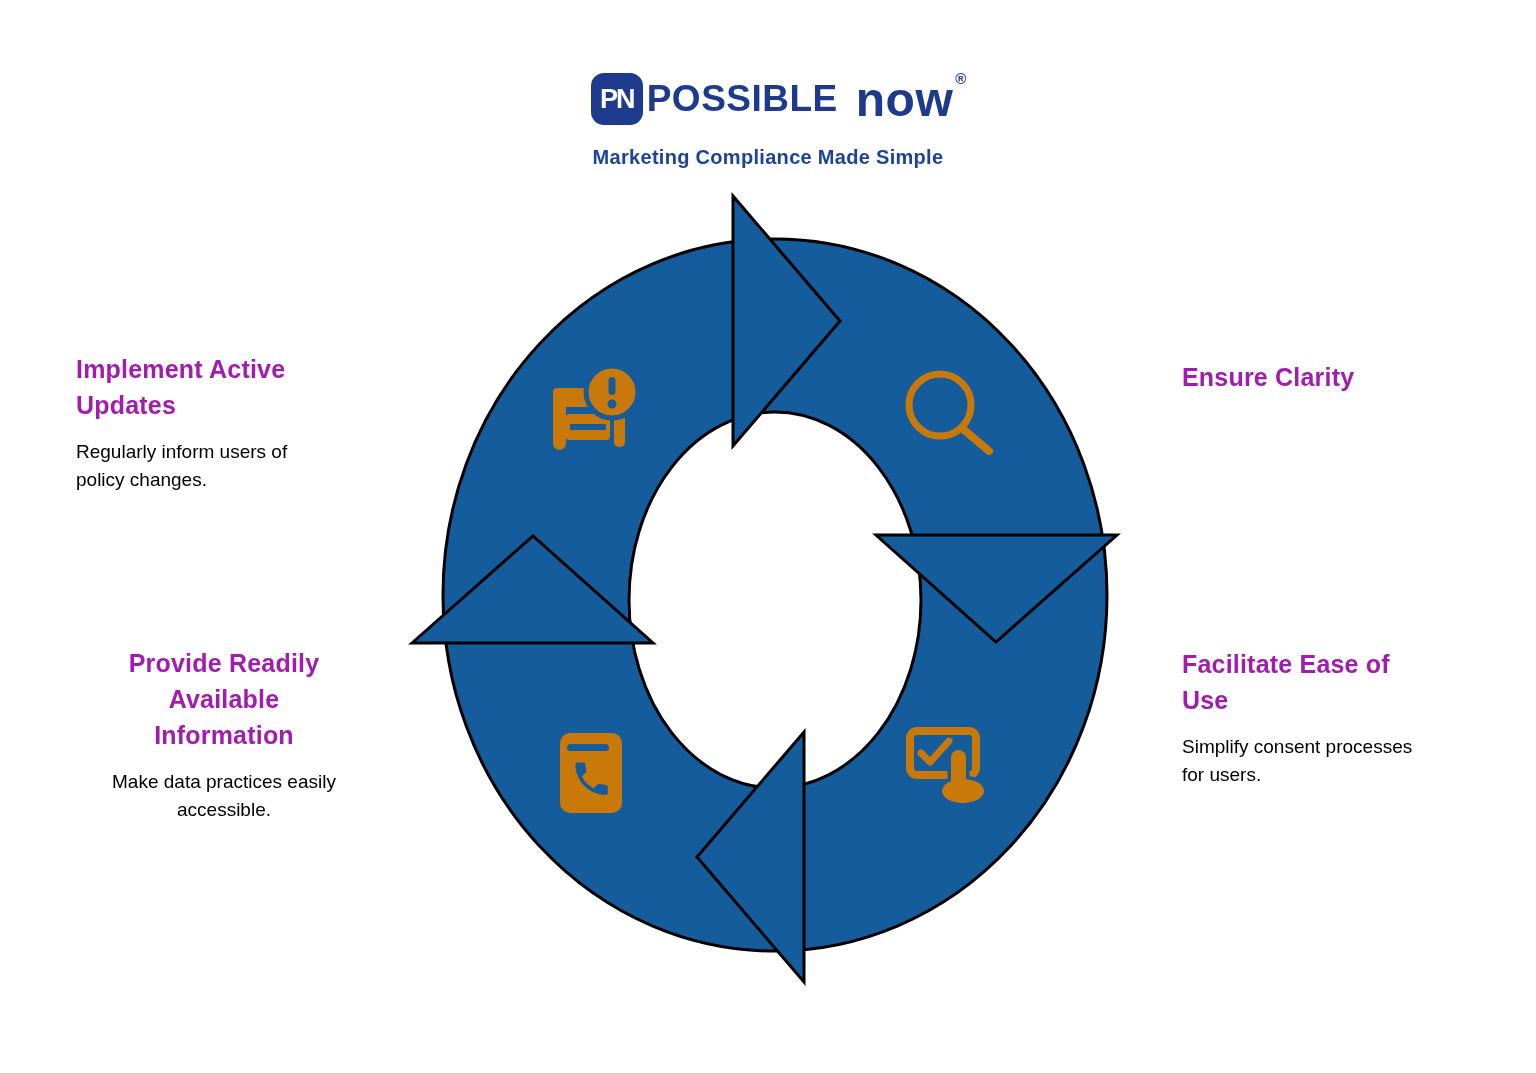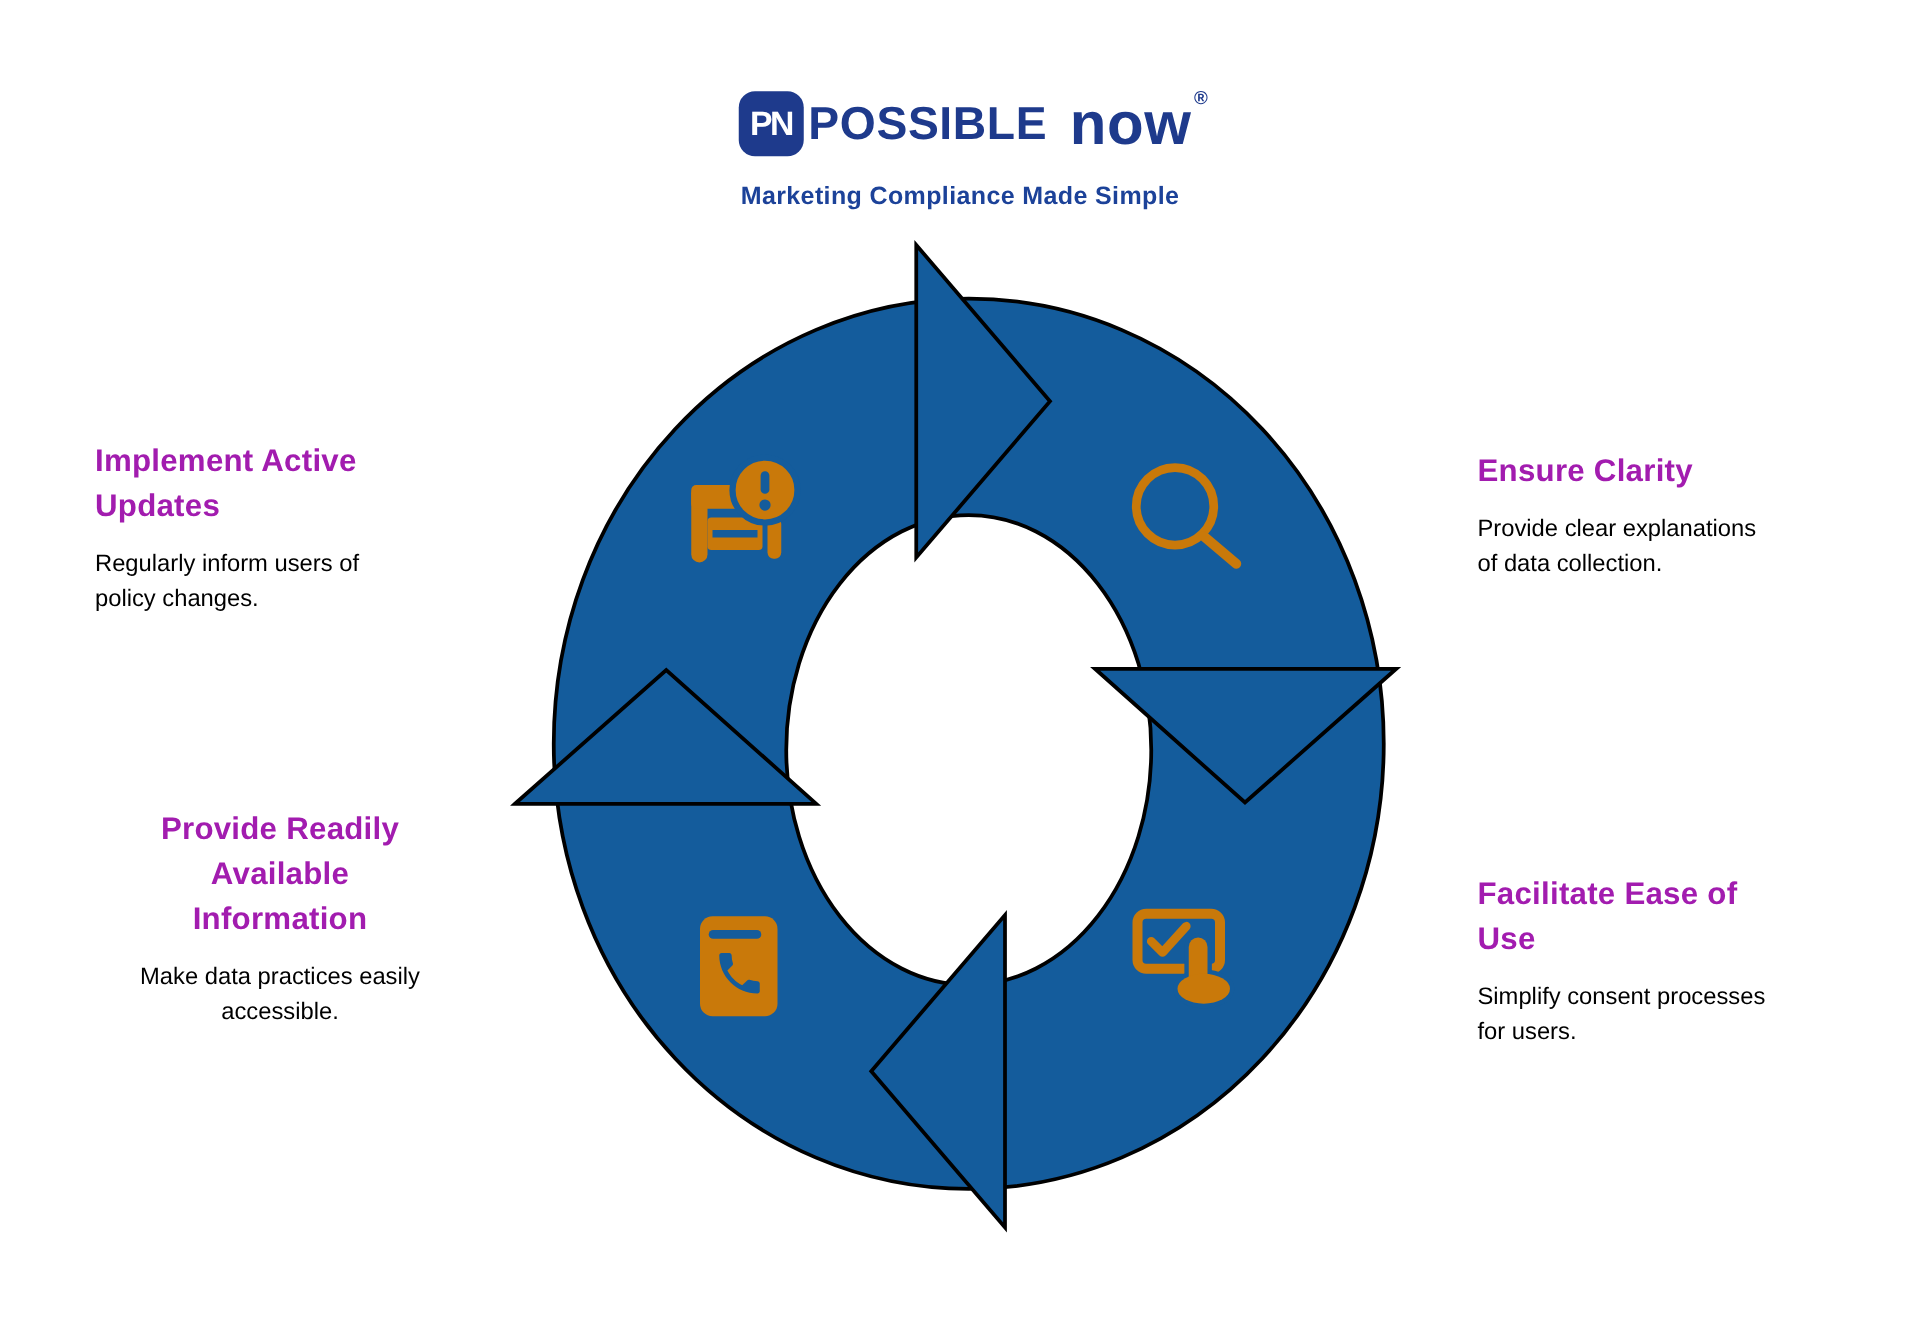--- a/index.html
+++ b/index.html
@@ -25,21 +25,21 @@
 
   
   .step{position:absolute;}
   .step-title{margin:0;font-size:25px;line-height:36px;font-weight:bold;
     letter-spacing:0.2px;white-space:pre-line;color:#a21caf;}
   .step-desc{margin:15px 0 0 0;font-size:19px;line-height:28px;
     white-space:pre-line;color:#000;}
   .step-tl{left:76px;top:351px;width:270px;}
   .step-tr{left:1182px;top:359px;width:285px;}
   .step-bl{left:78px;top:645px;width:292px;text-align:center;}
-  .step-br{left:1182px;top:697px;width:285px;}
+  .step-br{left:1182px;top:646px;width:285px;}
 </style>
 </head>
 <body>
 
 <div class="stage">
 
   <header class="brand-header">
     <div class="logo-row">
       <div class="logo-mark">
         <span>PN</span>
@@ -103,22 +103,20 @@
 
   <section class="step step-tl">
     <h2 class="step-title">Implement Active
 Updates</h2>
     <p class="step-desc">Regularly inform users of
 policy changes.</p>
   </section>
 
   <section class="step step-tr">
     <h2 class="step-title">Ensure Clarity</h2>
-    <p class="step-desc">Provide clear explanations
-of data collection.</p>
   </section>
 
   <section class="step step-bl">
     <h2 class="step-title">Provide Readily
 Available
 Information</h2>
     <p class="step-desc">Make data practices easily
 accessible.</p>
   </section>
 

